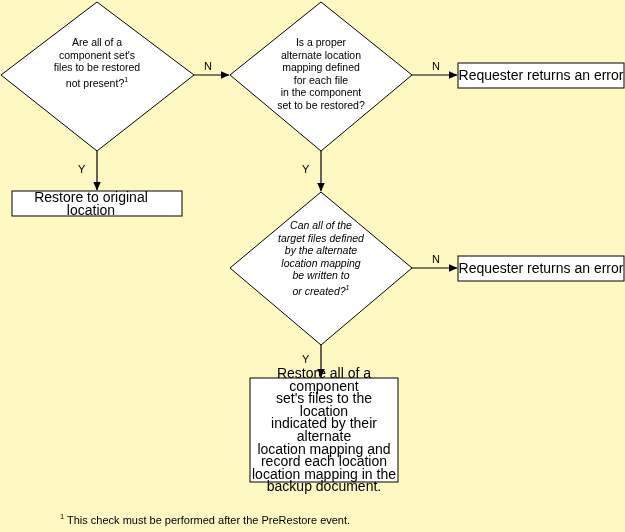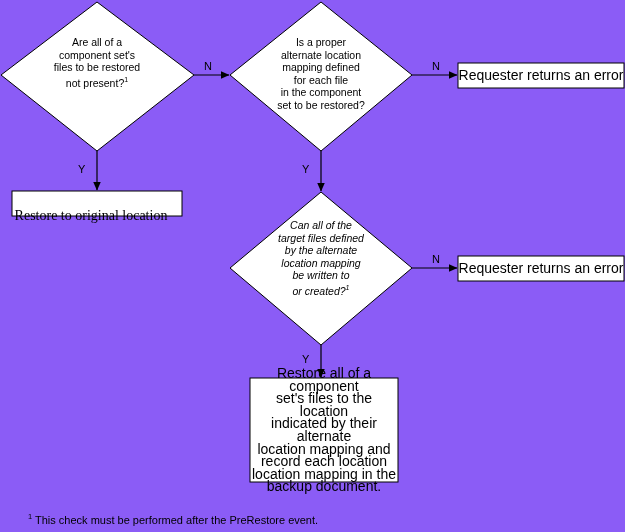--- a/index.html
+++ b/index.html
@@ -4,21 +4,21 @@
 <style>
   html, body {
     margin: 0;
     padding: 0;
     background: #ffffff;
   }
   #canvas {
     position: relative;
     width: 625px;
     height: 532px;
-    background: #8b5cf6;
+    background: #fef9c3;
     font-family: "Liberation Sans", sans-serif;
     overflow: hidden;
   }
   #flow-svg {
     position: absolute;
     left: 0;
     top: 0;
     width: 625px;
     height: 532px;
   }
@@ -39,20 +39,21 @@
     color: #000000;
     line-height: 11px;
   }
   .footnote {
     position: absolute;
     font-family: "Liberation Sans", sans-serif;
     font-size: 11px;
     color: #000000;
     line-height: 13px;
     white-space: nowrap;
+    margin-left: 32px;
   }
   .footnote sup {
     font-size: 7.5px;
     vertical-align: super;
   }
   .node-text sup {
     font-size: 7px;
     vertical-align: super;
   }
   .box-label {
@@ -120,21 +121,21 @@
 in the component
 set to be restored?</span></div>
 
   <div class="node-text" style="left:251px; top:219px; width:140px;font-style:italic;"><span>Can all of the
 target files defined
 by the alternate
 location mapping
 be written to
 or created?</span><sup>1</sup></div>
 
-  <div class="box-label" style="left:12px; top:204px; width:158px; height:25px;font-family:Liberation Serif, serif;"><span>Restore to original location</span></div>
+  <div class="box-label" style="left:12px; top:191px; width:158px; height:25px;"><span>Restore to original location</span></div>
 
   <div class="box-label" style="left:458px; top:63px; width:166px; height:25px;"><span>Requester returns an error</span></div>
 
   <div class="box-label" style="left:458px; top:256px; width:166px; height:25px;"><span>Requester returns an error</span></div>
 
   <div class="box-label" style="left:250px; top:378px; width:148px; height:104px;"><span>Restore all of a component
 set's files to the location
 indicated by their alternate
 location mapping and
 record each location

